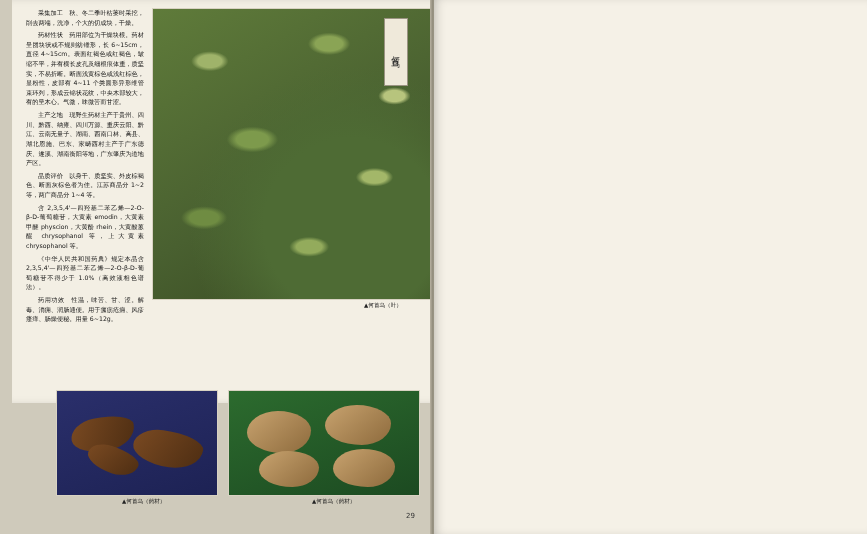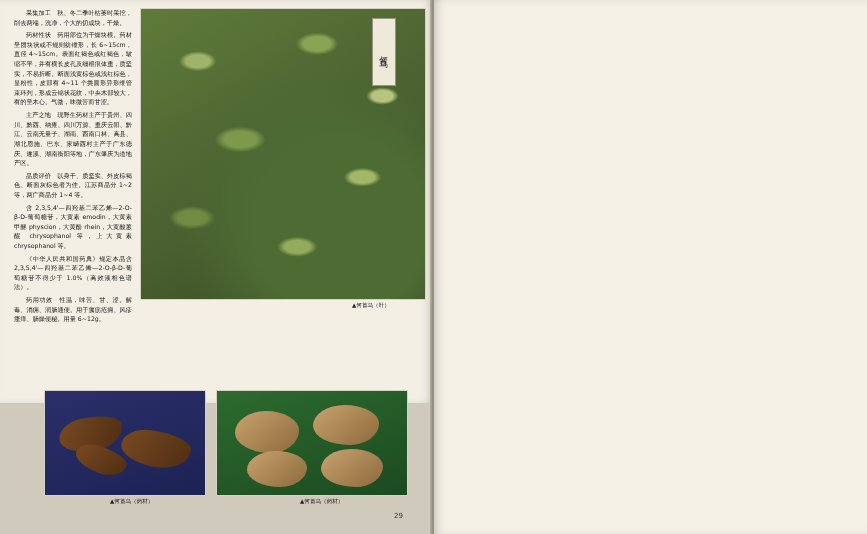--- a/index.html
+++ b/index.html
@@ -6,21 +6,21 @@
   body{
     width:867px;height:534px;overflow:hidden;
     background:#cfcabb;
     font-family:"DejaVu Sans","Liberation Sans",sans-serif;
     font-size:6px;color:#1a1a1a;
   }
   .book{position:relative;width:867px;height:534px;}
 
   
   .page-left{
-    position:absolute;left:0;top:0;width:433px;height:403px;
+    position:absolute;left:12px;top:0;width:433px;height:403px;
     background:#f3efe4;
     box-shadow:inset -6px 0 12px -6px rgba(0,0,0,.35);
   }
   .page-right{
     position:absolute;left:434px;top:0;width:433px;height:534px;
     background:#f5f1e7;
     box-shadow:inset 6px 0 12px -6px rgba(0,0,0,.30);
   }
   .gutter{
     position:absolute;left:430px;top:0;width:6px;height:534px;

